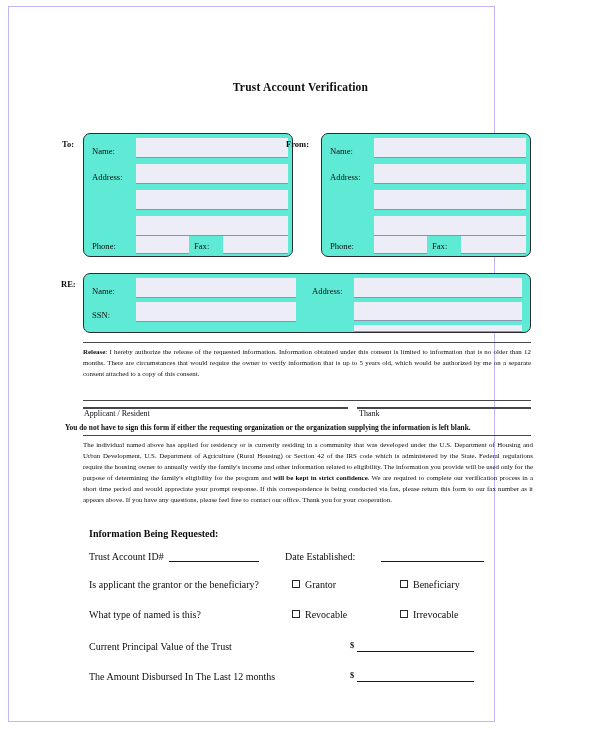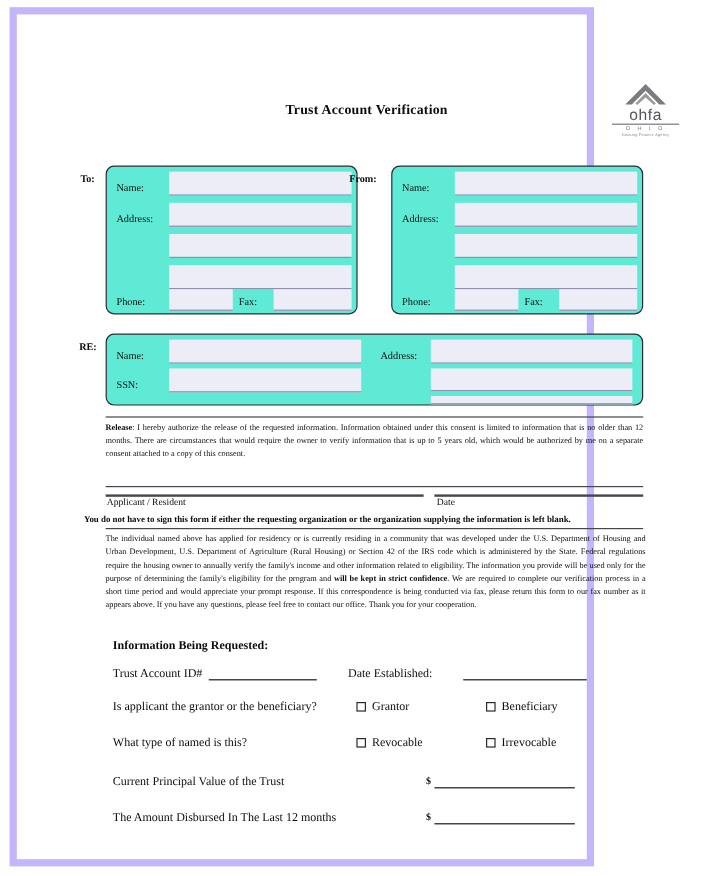--- a/index.html
+++ b/index.html
@@ -14,21 +14,21 @@
     color: #0d0d0d;
     overflow: hidden;
   }
   .page {
     position: absolute;
     left: 8px;
     top: 6px;
     width: 487px;
     height: 716px;
     background: #fff;
-    border: 6px solid #c4b5fd;
+    border: 1px solid #c4b5fd;
     box-sizing: border-box;
   }
 
   
   .title {
     position: absolute;
     left: 0; top: 74px;
     width: 583px;
     text-align: center;
     font-size: 11.5px;
@@ -142,29 +142,20 @@
     font-weight: bold;
   }
 </style>
 </head>
 <body>
 
 <div class="page">
 
   <div class="title">Trust Account Verification</div>
 
-  <div class="logo">
-    <svg class="roof" width="34" height="19" viewBox="0 0 34 19">
-      <path d="M17 0 L34 17 L28.5 17 L17 5.6 L5.5 17 L0 17 Z" fill="#7b7c80"></path>
-      <path d="M17 7.5 L25.5 16.2 L24 17.6 L17 11.2 L10 17.6 L8.5 16.2 Z" fill="#9a9b9f"></path>
-    </svg>
-    <div class="word">ohfa</div>
-    <div class="ohio">O H I O</div>
-    <div class="tag">Housing Finance Agency</div>
-  </div>
 
   <div class="side-label" style="left:53px; top:132px;">To:</div>
   <div class="rbox" style="left:74px; top:126px; width:210px; height:124px;">
     <div class="fld-label" style="left:8px; top:12px;">Name:</div>
     <div class="fld" style="left:52px; top:4px; width:152px; height:20px;"></div>
 
     <div class="fld-label" style="left:8px; top:38px;">Address:</div>
     <div class="fld" style="left:52px; top:30px; width:152px; height:20px;"></div>
     <div class="fld" style="left:52px; top:56px; width:152px; height:20px;"></div>
     <div class="fld" style="left:52px; top:82px; width:152px; height:20px;"></div>
@@ -207,21 +198,21 @@
 
   <div class="hr" style="left:74px; top:335px; width:448px; height:1.2px;"></div>
   <div class="para" style="left:74px; top:339px; width:448px;">
     <b>Release</b><span>: I hereby authorize the release of the requested information.  Information obtained under this consent is limited to information that is no older than 12 months.  There are circumstances that would require the owner to verify information that is up to 5 years old, which would be authorized  by me on a separate consent attached to a copy of this consent.</span>
   </div>
   <div class="hr" style="left:74px; top:393px; width:448px; height:1.2px;"></div>
 
   <div class="hr" style="left:74px; top:400px; width:265px; height:1.6px;"></div>
   <div class="hr" style="left:348px; top:400px; width:174px; height:1.6px;"></div>
   <div class="sig-label" style="left:75px; top:402px;">Applicant / Resident</div>
-  <div class="sig-label" style="left:350px; top:402px;">Date</div>
+  <div class="sig-label" style="left:350px; top:402px;">Thank</div>
 
   <div class="notice" style="left:56px; top:416px; width:452px;">You do not have to sign this form if either the requesting organization or the organization supplying the information is left blank.</div>
   <div class="hr" style="left:74px; top:428px; width:448px; height:1.2px;"></div>
 
   <div class="para" style="left:74px; top:432px; width:450px;">
     <span>The individual named above has applied for residency or is currently residing in a community that was developed under the U.S. Department of Housing and Urban Development, U.S. Department of Agriculture (Rural Housing) or Section 42 of the IRS code which is administered by the State. Federal regulations require the housing owner to annually verify the family's income and other information related to eligibility. The information you provide will be used only for the purpose of determining the family's eligibility for the program and </span><b>will be kept in strict confidence</b><span>.  We are required to complete our verification process in a short time period and would appreciate your prompt response.  If this correspondence is being  conducted via fax, please return this form to our fax number as it appears above.  If you have any questions, please feel free to contact our office.   Thank you for your cooperation.</span>
   </div>
 
   <div class="section-head" style="left:80px; top:521px;">Information Being Requested:</div>
 

